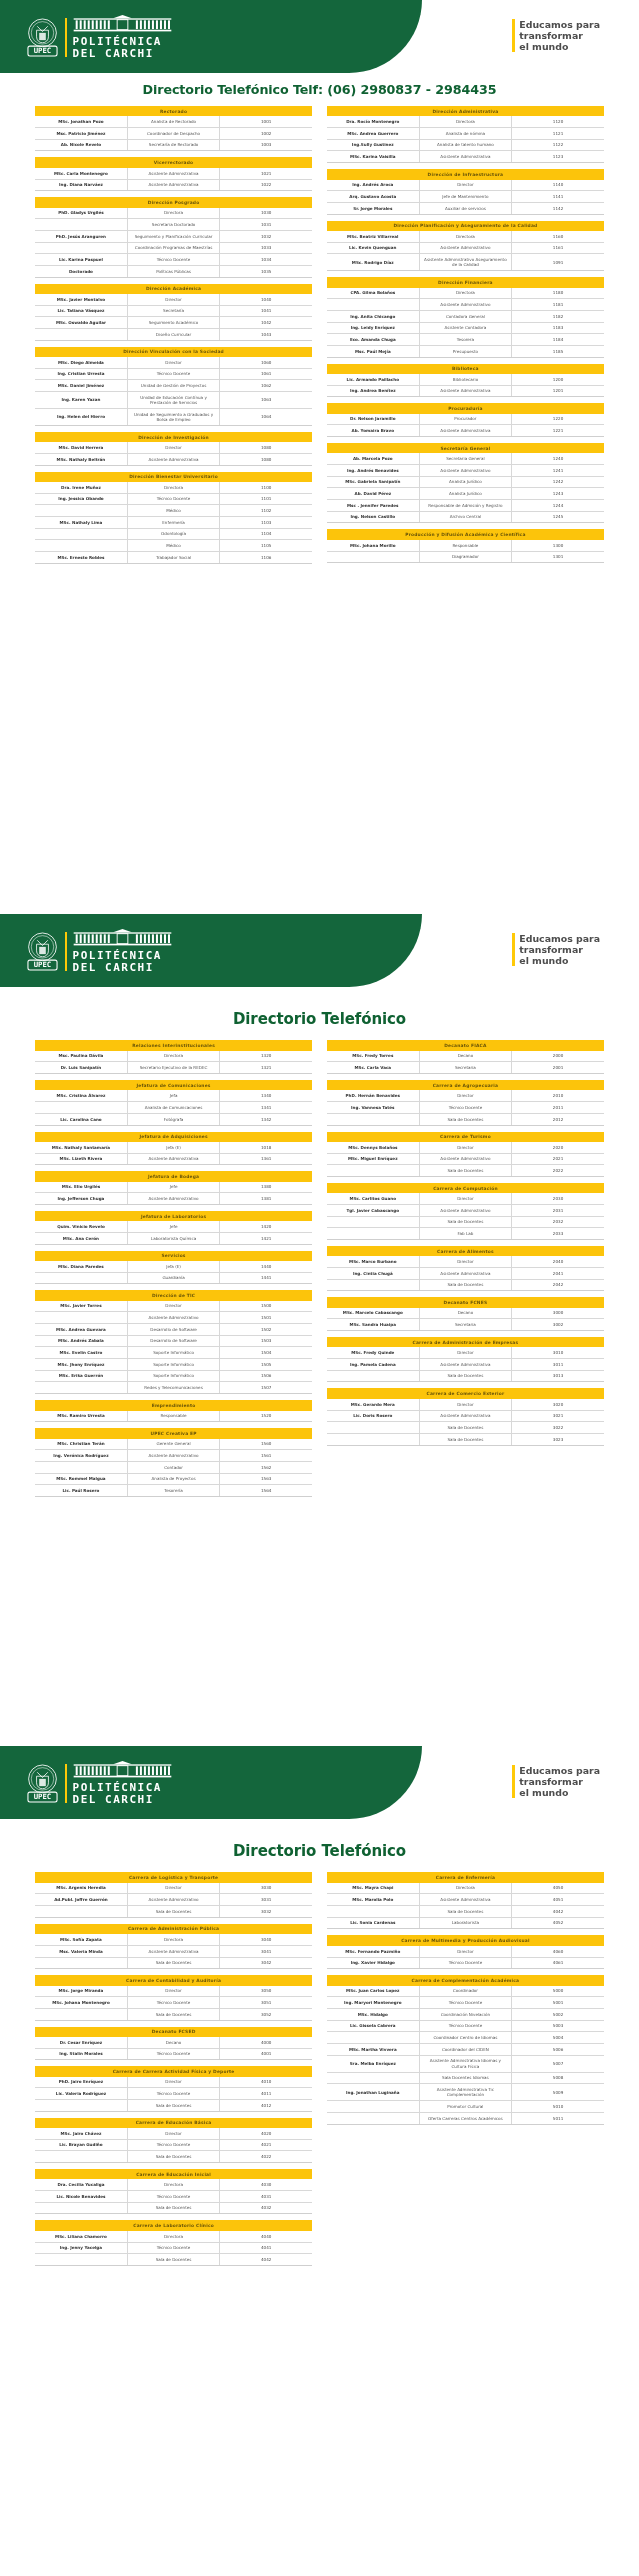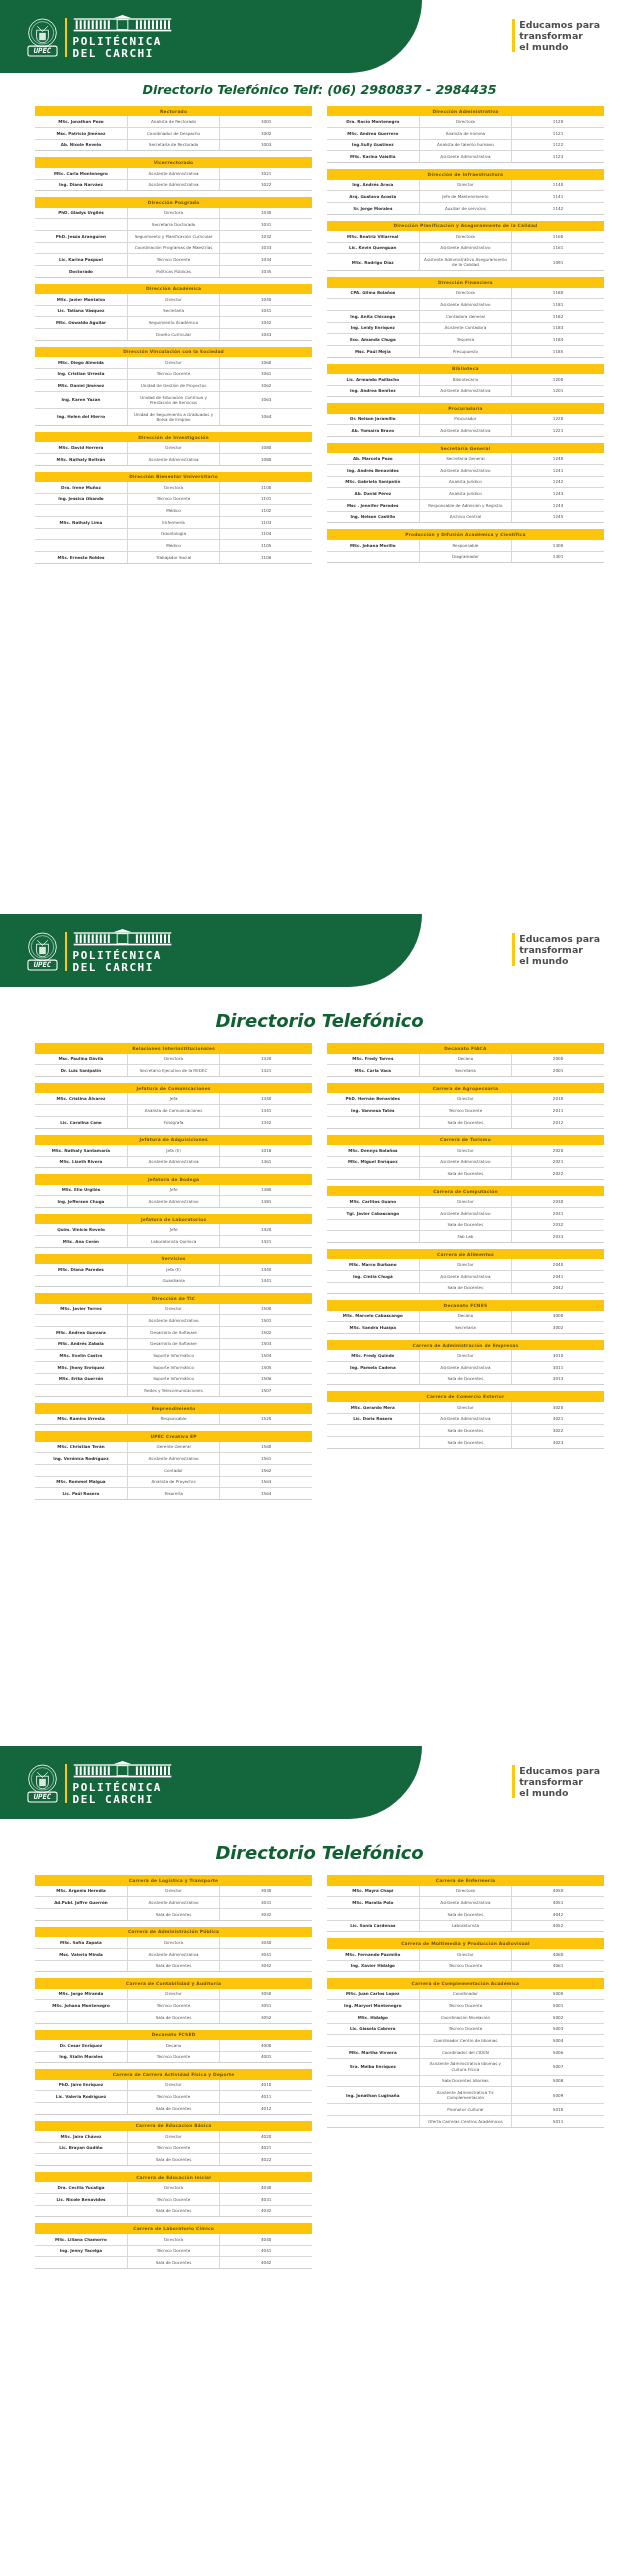--- a/index.html
+++ b/index.html
@@ -18,21 +18,21 @@
   .hdr { position: relative; height: 79px; }
   .hdr-green {
     position:absolute; left:0; top:0; width:422px; height:73px;
     background:#14663c;
     border-bottom-right-radius: 73px;
   }
   .logo-wrap {
     position:absolute; left:25px; top:14.7px;
     display:flex; align-items:center; gap:0px; height:45px;
   }
-  .seal { width:35px; height:41px; position:relative;font-style:italic; }
+  .seal { width:35px; height:41px; position:relative; }
   .seal svg { display:block; }
   .logo-div { width:2px; height:39px; background:#ffc907; margin:0 5.3px; }
   .logo-txt { color:#fff; }
   .logo-bldg { width:99px; height:17.4px; margin-bottom:1.3px; }
   .logo-name {
     font-family:"DejaVu Sans Mono", monospace;
     font-weight:bold; font-size:11px; letter-spacing:1.5px;
     line-height:11.4px; color:#fff;
   }
   .tagline {
@@ -45,23 +45,22 @@
     font-size:9.4px; font-weight:bold; line-height:11px; color:#4d4d4d;
   }
 
   
   .title {
     text-align:center; color:#0f6132;
     font-family:"DejaVu Sans", sans-serif;
     font-weight:bold; font-size:12.7px;
     margin: 2.7px 0 9.4px 0;
     letter-spacing:-0.1px;
-    font-style:italic;
   }
-  .title-p2 { font-size:18px; margin-top:17.4px; margin-bottom:12px;}
+  .title-p2 { font-size:15px; margin-top:17.4px; margin-bottom:12px;}
 
   
   .cols { display:flex; gap:14.7px; padding: 0 35px; align-items:flex-start; }
   .col { flex:1 1 0; min-width:0; }
 
   
   table.dir {
     width:100%; border-collapse:collapse; margin-bottom:6px;
     table-layout:fixed;
   }

